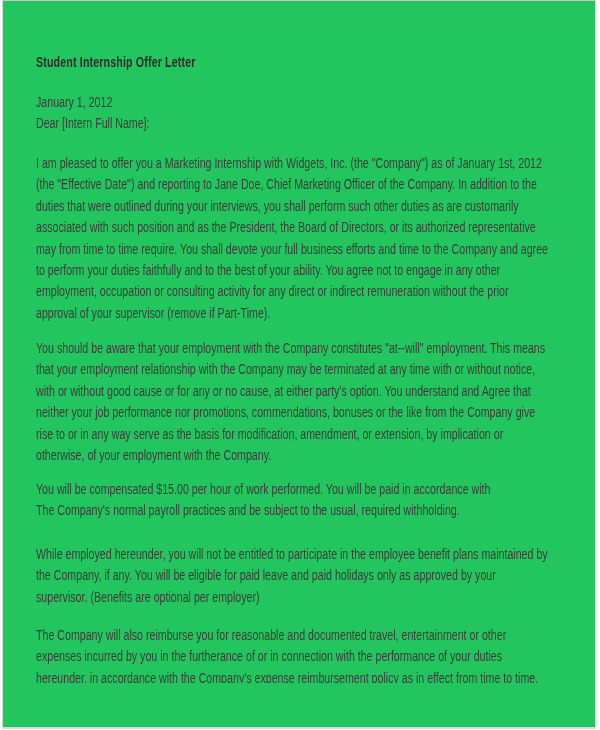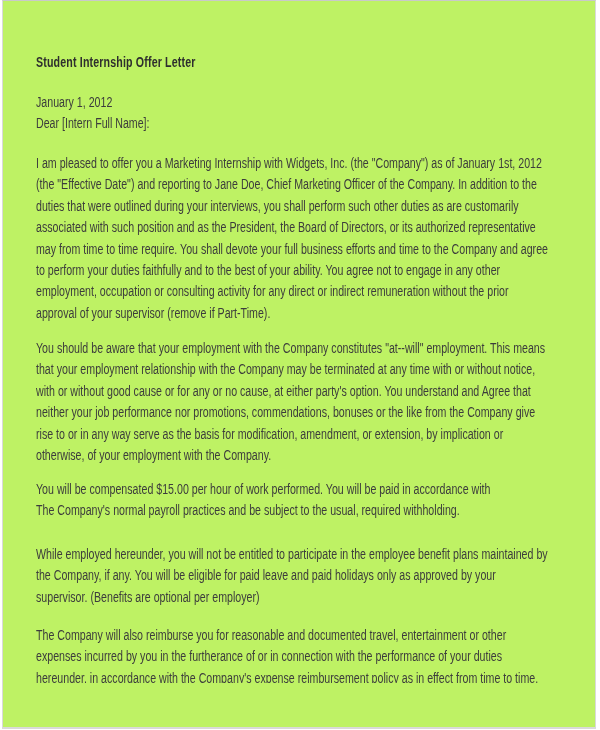--- a/index.html
+++ b/index.html
@@ -1,21 +1,21 @@
 <!DOCTYPE html>
 <html><head>
 <meta charset="utf-8">
 <style>
   html,body{margin:0;padding:0;}
   body{
     width:600px;height:730px;background:#ffffff;overflow:hidden;position:relative;
     font-family:"Liberation Sans","DejaVu Sans",sans-serif;
   }
   .page{
-    position:absolute;left:2px;top:0;width:592px;height:726px;background:#bef264;
+    position:absolute;left:2px;top:0;width:592px;height:726px;background:#22c55e;
     border:1px solid #d9d9d9;border-top-color:#c9c9c9;border-bottom-width:2px;
   }
   .content{
     position:absolute;left:33px;top:0;width:720px;height:730px;
     transform:scaleX(0.76);transform-origin:0 0;
     color:#3c3c3c;font-size:14px;line-height:21.4px;
   }
   .block{position:absolute;left:0;white-space:nowrap;}
   .title{top:51px;font-weight:bold;color:#2e2e2e;letter-spacing:0.2px;}
   .date{top:91px;}

